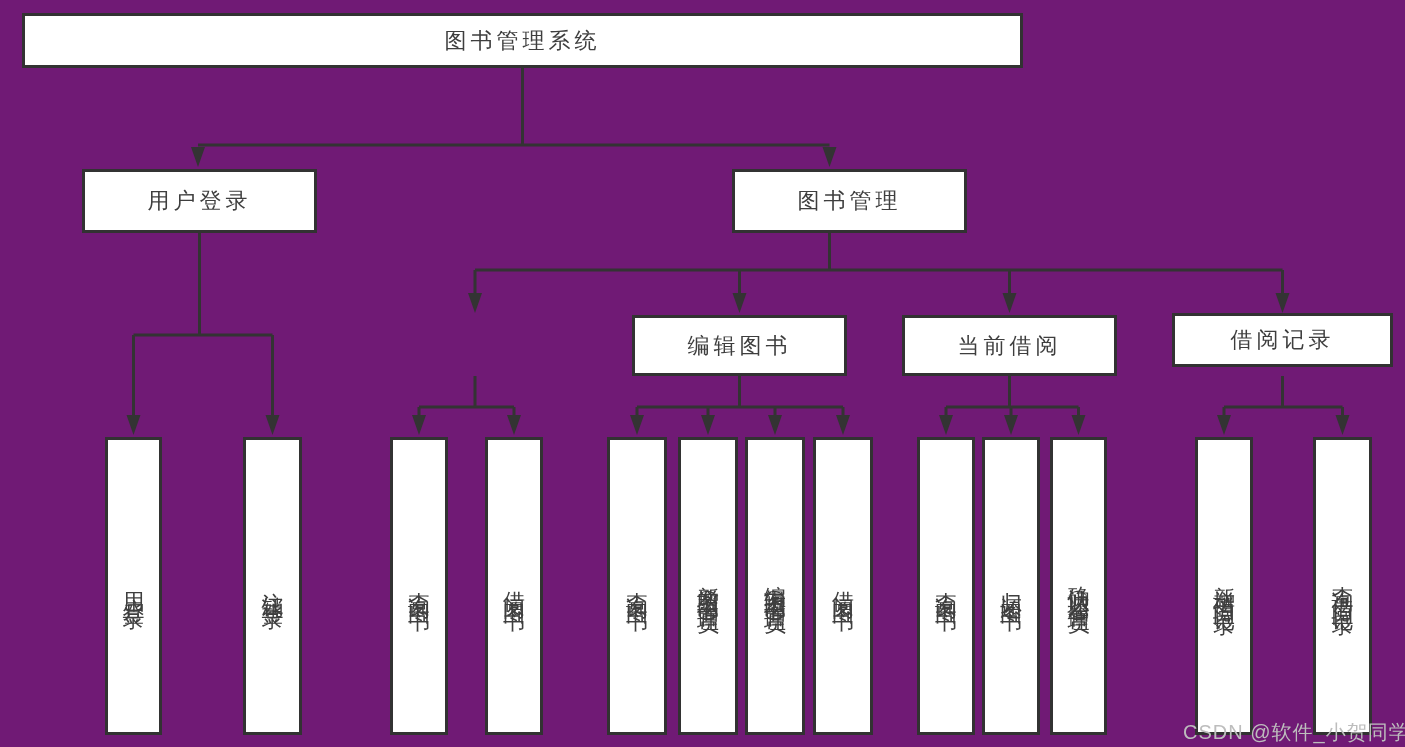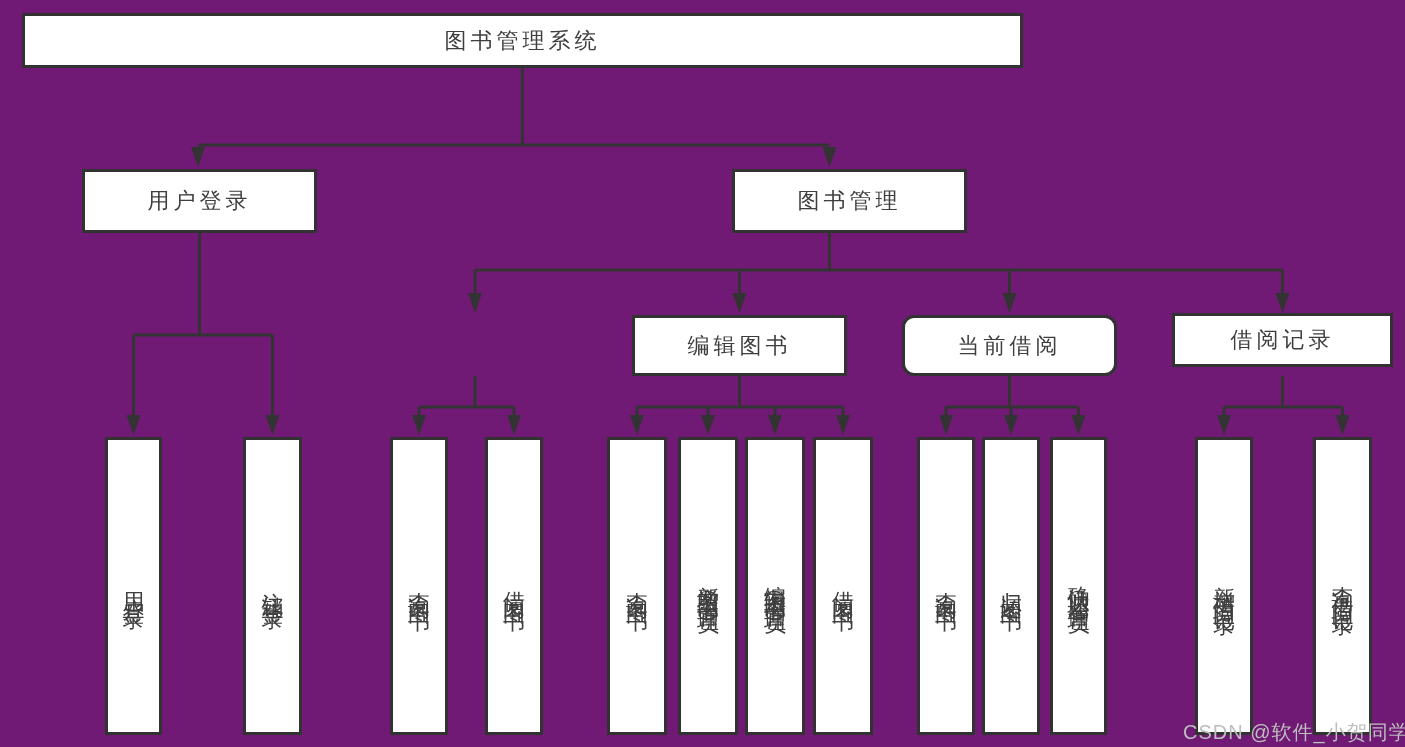--- a/index.html
+++ b/index.html
@@ -116,21 +116,21 @@
   <div class="hbox" style="left:82px; top:169px; width:235px; height:64px;">
     <span class="hlabel">用户登录</span>
   </div>
   <div class="hbox" style="left:732px; top:169px; width:235px; height:64px;">
     <span class="hlabel">图书管理</span>
   </div>
 
   <div class="hbox" style="left:632px; top:315px; width:215px; height:61px;">
     <span class="hlabel">编辑图书</span>
   </div>
-  <div class="hbox" style="left:902px; top:315px; width:215px; height:61px;border-radius:12px;">
+  <div class="hbox" style="left:902px; top:315px; width:215px; height:61px;">
     <span class="hlabel">当前借阅</span>
   </div>
   <div class="hbox" style="left:1172px; top:313px; width:221px; height:54px;">
     <span class="hlabel">借阅记录</span>
   </div>
 
   <div class="vbox" style="left:105px; width:57px;">
     <span class="vlabel">用户登录</span>
   </div>
   <div class="vbox" style="left:243px; width:59px;">

